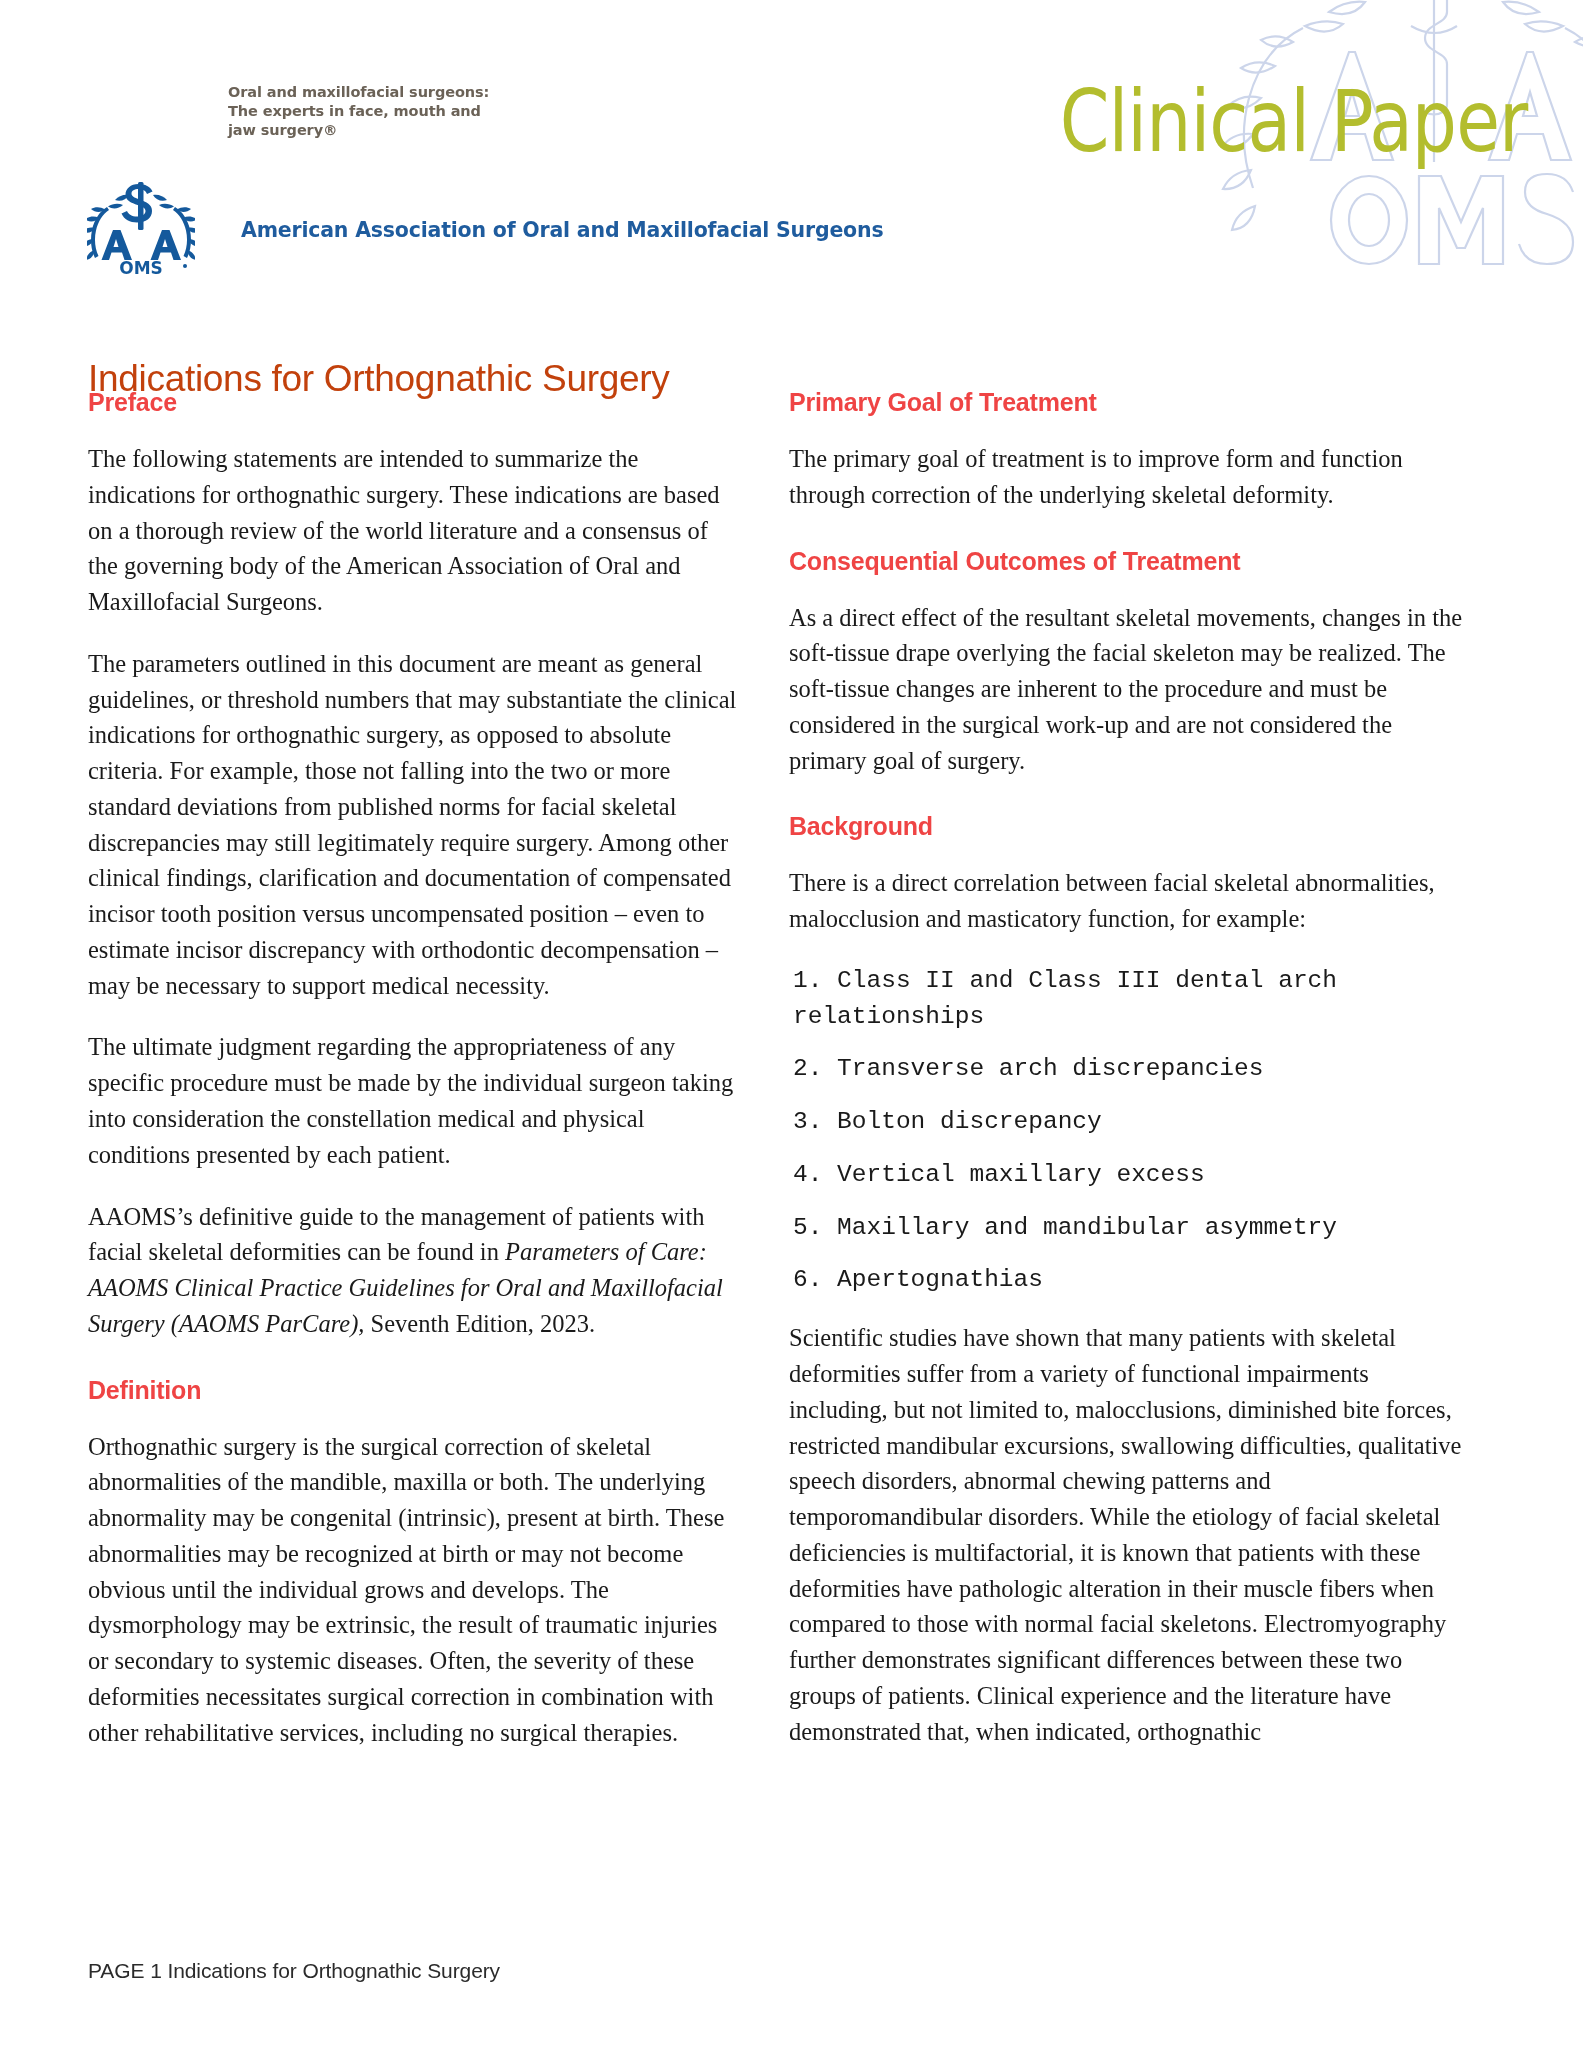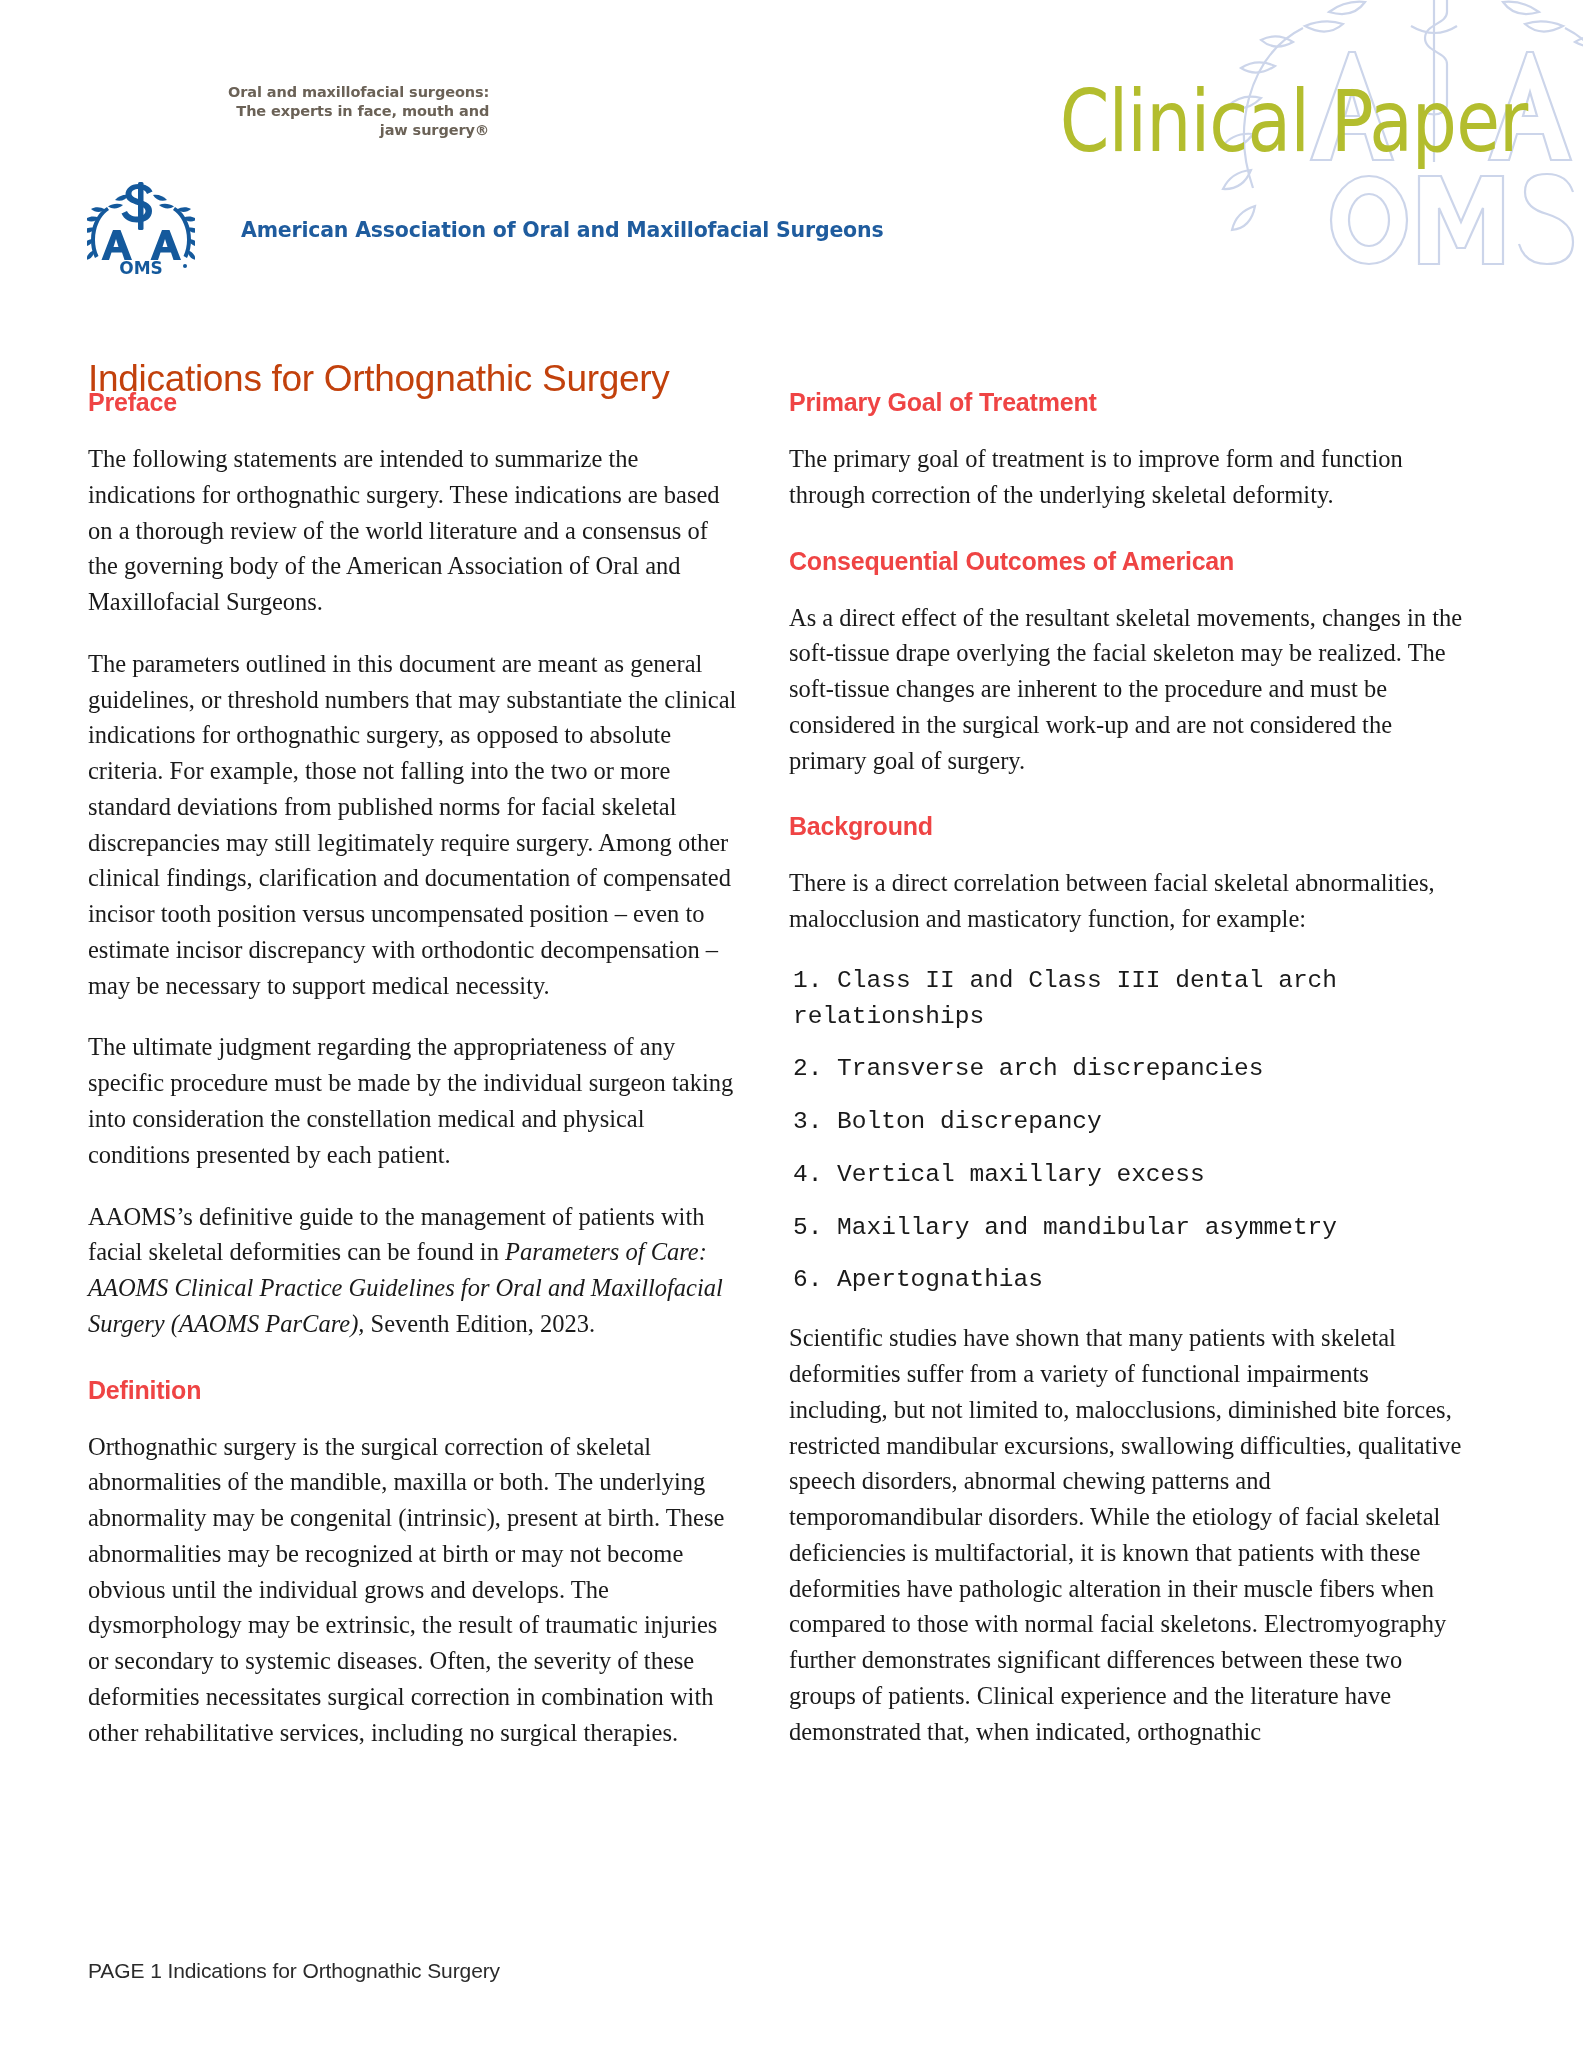--- a/index.html
+++ b/index.html
@@ -48,21 +48,20 @@
     position: absolute;
     left: 228px;
     top: 83px;
     font-family: "DejaVu Sans", sans-serif;
     font-size: 14.5px;
     font-weight: 700;
     line-height: 1.32;
     color: #6b6257;
     letter-spacing: -0.1px;
     white-space: pre-line;
-    text-align: right;
   }
 
   .logo-mark {
     position: absolute;
     left: 87px;
     top: 178px;
     width: 108px;
     height: 96px;
   }
 
@@ -274,21 +273,21 @@
       <h2 class="section spaced">Definition</h2>
       <p class="body">Orthognathic surgery is the surgical correction of skeletal abnormalities of the mandible, maxilla or both. The underlying abnormality may be congenital (intrinsic), present at birth. These abnormalities may be recognized at birth or may not become obvious until the individual grows and develops. The dysmorphology may be extrinsic, the result of traumatic injuries or secondary to systemic diseases. Often, the severity of these deformities necessitates surgical correction in combination with other rehabilitative services, including no surgical therapies.</p>
 
     </div>
 
     <div class="col col-right">
 
       <h2 class="section">Primary Goal of Treatment</h2>
       <p class="body">The primary goal of treatment is to improve form and function through correction of the underlying skeletal deformity.</p>
 
-      <h2 class="section spaced">Consequential Outcomes of American</h2>
+      <h2 class="section spaced">Consequential Outcomes of Treatment</h2>
       <p class="body">As a direct effect of the resultant skeletal movements, changes in the soft-tissue drape overlying the facial skeleton may be realized. The soft-tissue changes are inherent to the procedure and must be considered in the surgical work-up and are not considered the primary goal of surgery.</p>
 
       <h2 class="section spaced">Background</h2>
       <p class="body">There is a direct correlation between facial skeletal abnormalities, malocclusion and masticatory function, for example:</p>
 
       <ol class="numlist">
         <li>1. Class II and Class III dental arch relationships</li>
         <li>2. Transverse arch discrepancies</li>
         <li>3. Bolton discrepancy</li>
         <li>4. Vertical maxillary excess</li>

